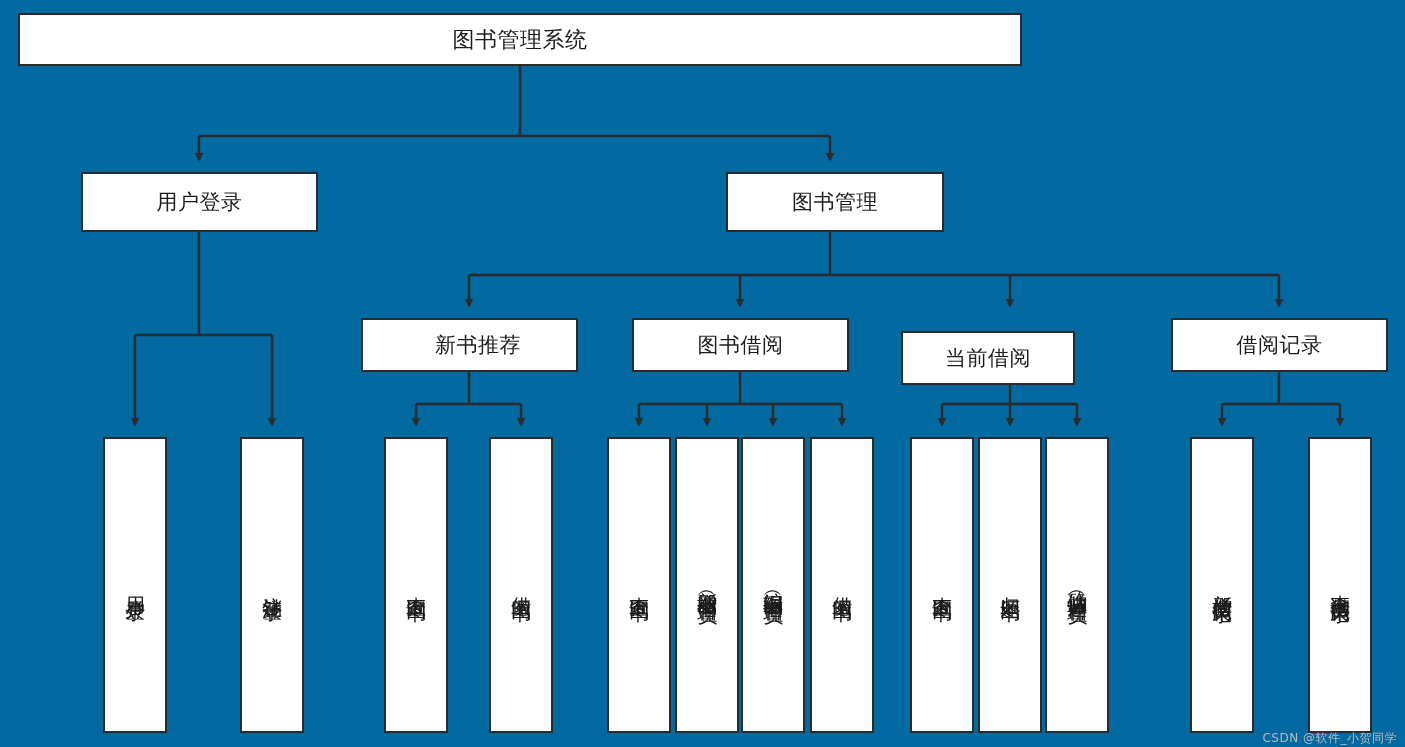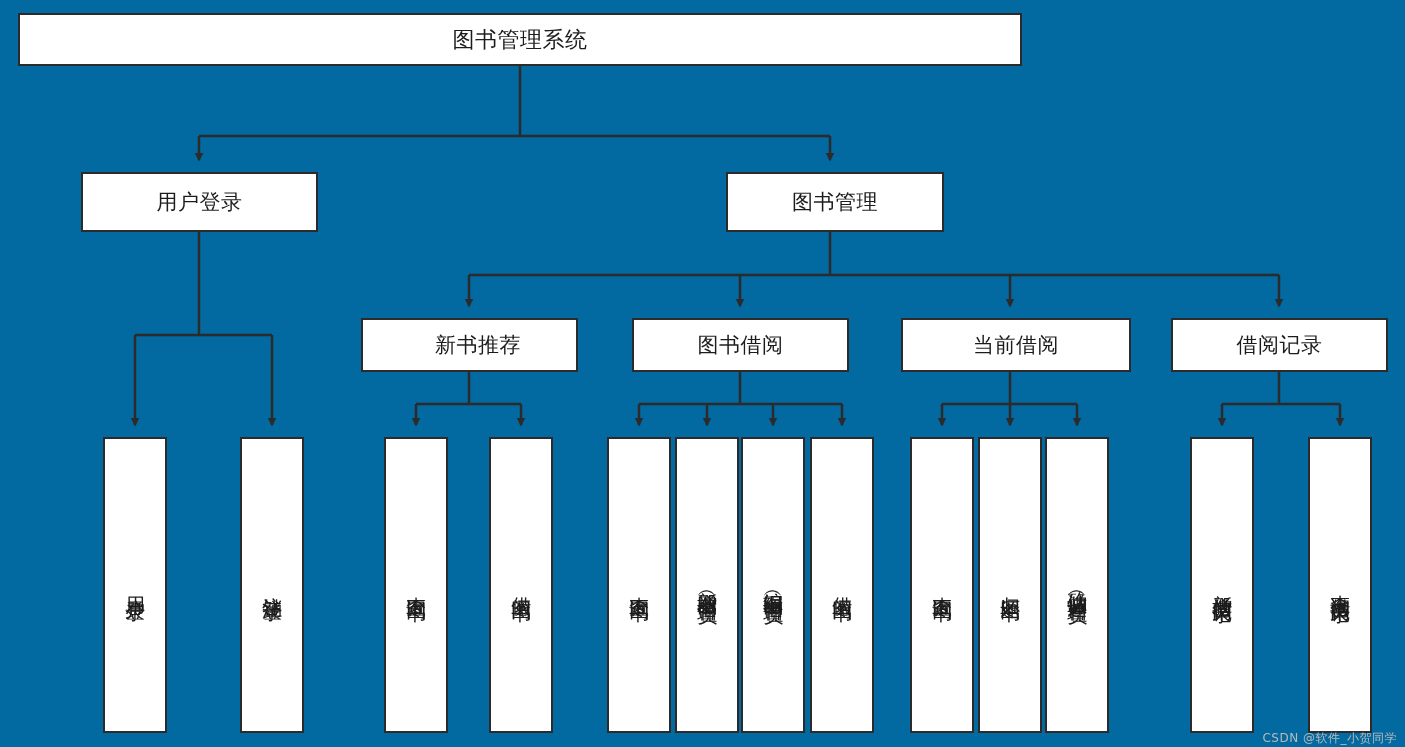--- a/index.html
+++ b/index.html
@@ -134,21 +134,21 @@
   <div class="node" style="left:726px; top:172px; width:218px; height:60px;">
     <span class="label">图书管理</span>
   </div>
 
   <div class="node" style="left:361px; top:318px; width:217px; height:54px;padding-left:17px;">
     <span class="label">新书推荐</span>
   </div>
   <div class="node" style="left:632px; top:318px; width:217px; height:54px;">
     <span class="label">图书借阅</span>
   </div>
-  <div class="node" style="left:901px; top:318px; width:230px; height:54px;">
+  <div class="node" style="left:901px; top:331px; width:174px; height:54px;">
     <span class="label">当前借阅</span>
   </div>
   <div class="node" style="left:1171px; top:318px; width:217px; height:54px;">
     <span class="label">借阅记录</span>
   </div>
 
   <div class="node leaf" style="left:103px; top:437px; width:64px; height:296px;">
     <span class="label">用户登录</span>
   </div>
   <div class="node leaf" style="left:240px; top:437px; width:64px; height:296px;">

